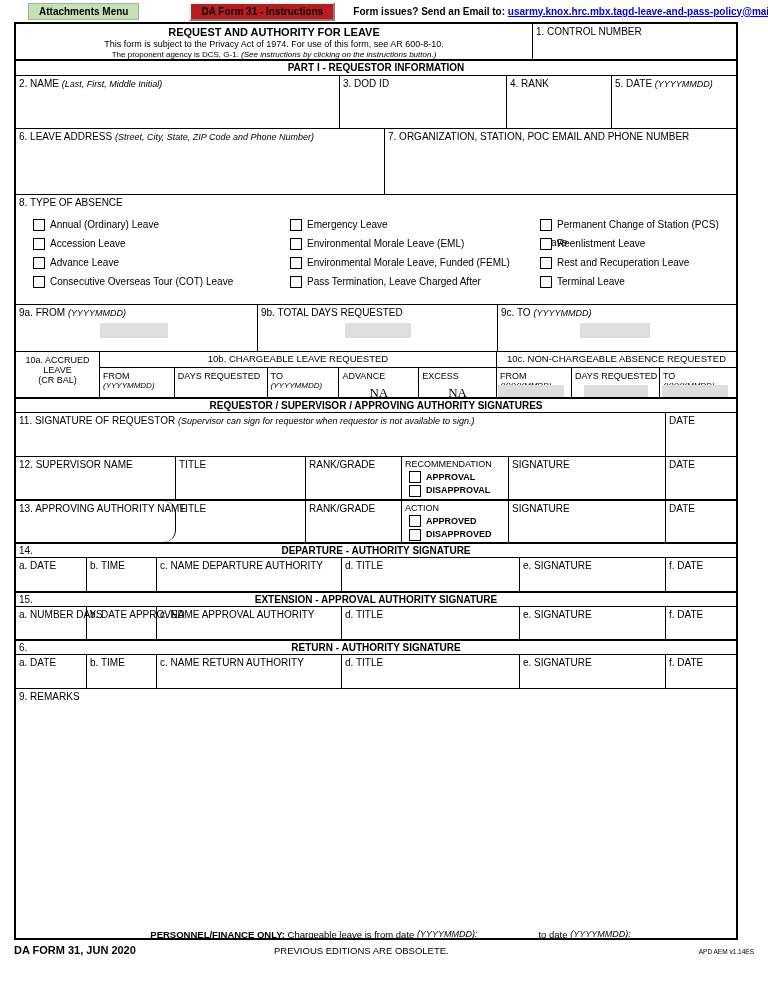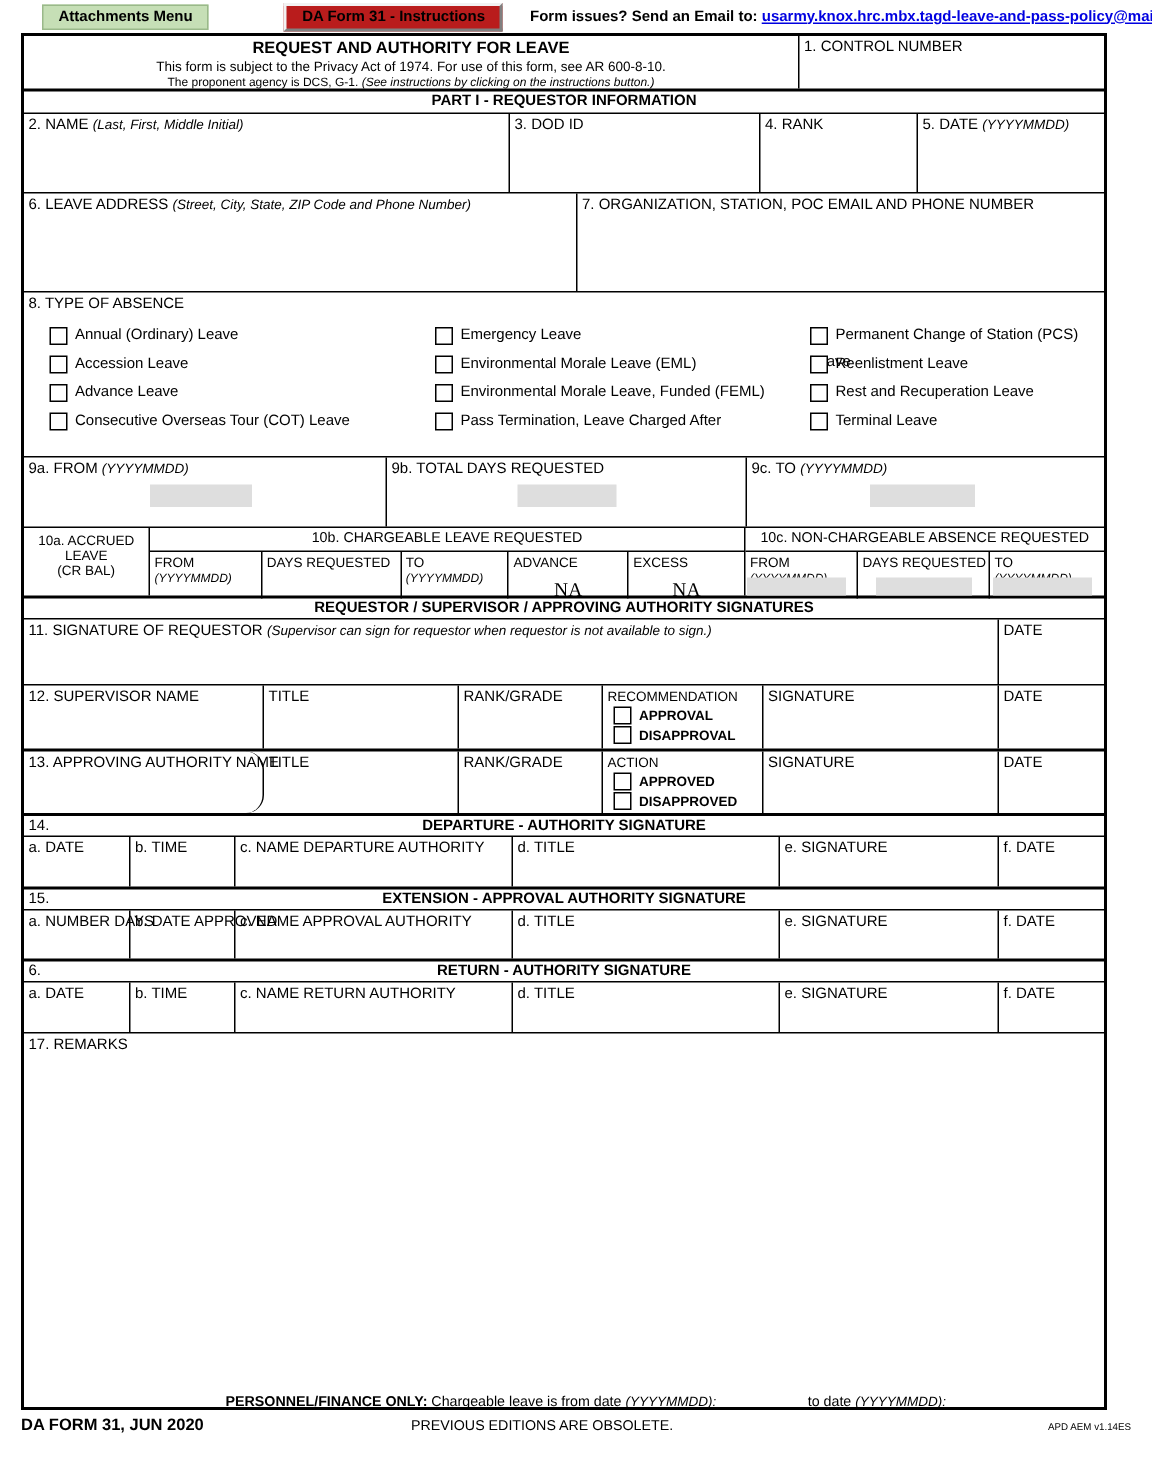--- a/index.html
+++ b/index.html
@@ -206,21 +206,21 @@
   <div class="r bb1" style="height:34px;">
     <div class="c" style="width:71px;"><span>a. DATE</span></div>
     <div class="c" style="width:70px;"><span>b. TIME</span></div>
     <div class="c" style="width:185px;"><span>c. NAME RETURN AUTHORITY</span></div>
     <div class="c" style="width:178px;"><span>d. TITLE</span></div>
     <div class="c" style="width:146px;"><span>e. SIGNATURE</span></div>
     <div class="c" style="width:70px;"><span>f. DATE</span></div>
   </div>
 
   <div style="height:237px;box-sizing:border-box;padding:2px 3px;font-size:10px;">
-    <span>17. REMARKS</span>
+    <span>9. REMARKS</span>
   </div>
 
   <div class="finance" style="height:16px;">
     <b>PERSONNEL/FINANCE ONLY:</b>&nbsp;<span>Chargeable leave is from date</span>&nbsp;<i class="paren">(YYYYMMDD):</i>
     <span class="blank"></span>
     <span>to date</span>&nbsp;<i class="paren">(YYYYMMDD):</i>
     <span class="blank"></span>
   </div>
 </div>
 

